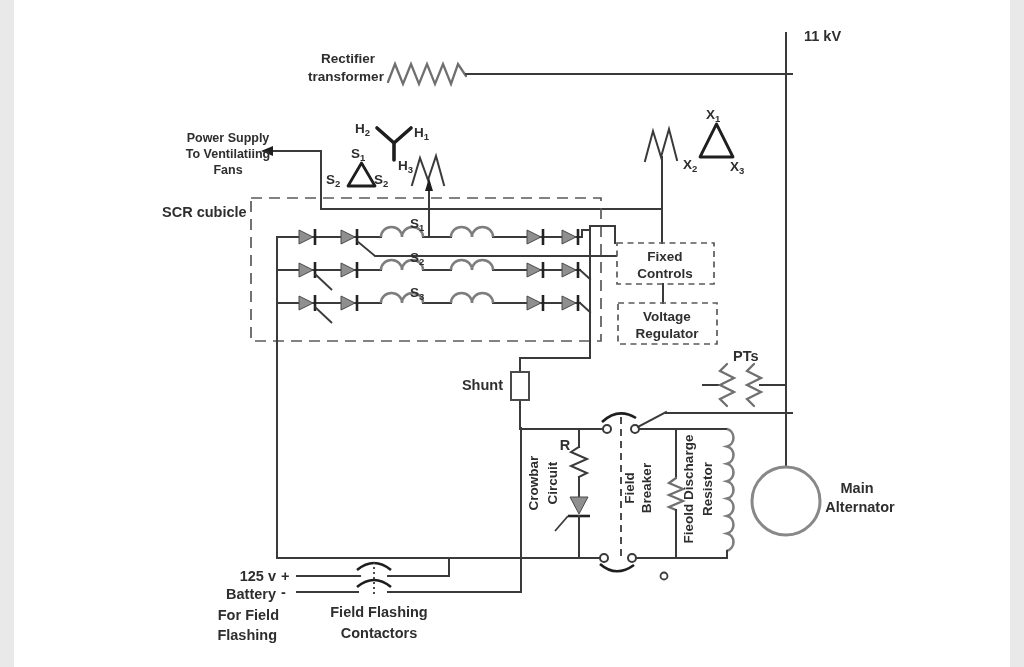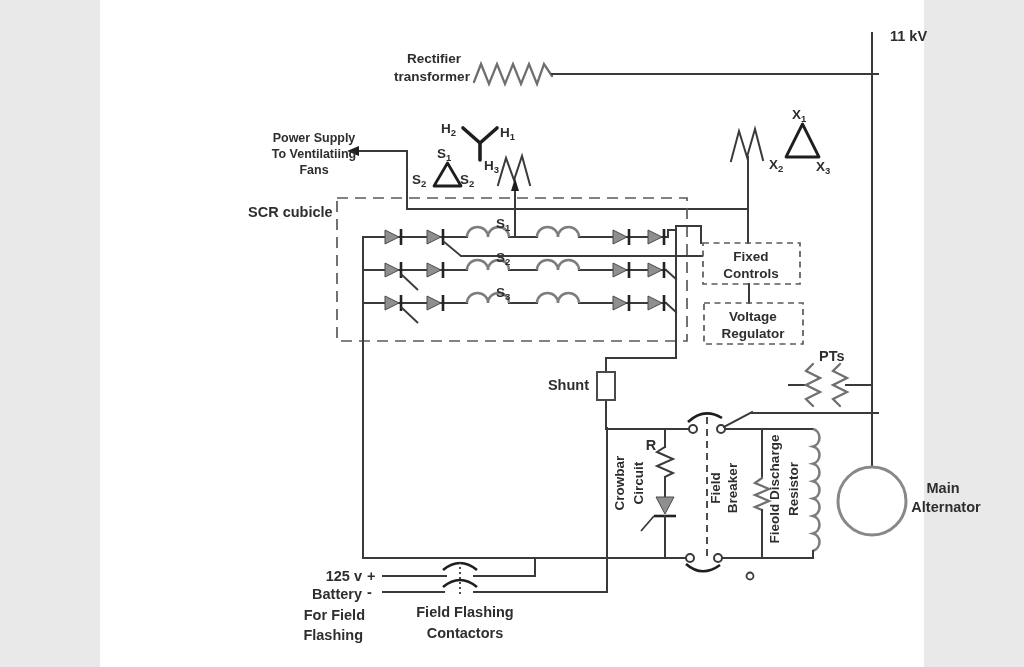--- a/index.html
+++ b/index.html
@@ -1,16 +1,16 @@
 <!DOCTYPE html>
 <html><head>
 <meta charset="utf-8">
 <style>
   html,body{margin:0;padding:0;background:#e9e9e9;}
-  .stage{width:824px;height:667px;background:#ffffff;position:relative;margin:0 auto;
+  .stage{width:996px;height:667px;background:#ffffff;position:relative;margin:0 auto;
          font-family:"Liberation Sans","DejaVu Sans",sans-serif;}
   svg{display:block}
   text{font-family:"Liberation Sans","DejaVu Sans",sans-serif;fill:#2e2e2e;font-weight:600;}
   .lbl{font-size:13.5px;}
   .lbl-sm{font-size:12.5px;}
   .lbl-lg{font-size:14.5px;}
   .sub{font-size:9.5px;}
   .wire{stroke:#3a3a3a;stroke-width:2;fill:none;stroke-linecap:square;}
   .wire-thin{stroke:#3a3a3a;stroke-width:1.8;fill:none;}
   .graywire{stroke:#6f6f6f;stroke-width:2.3;fill:none;stroke-linecap:round;}

